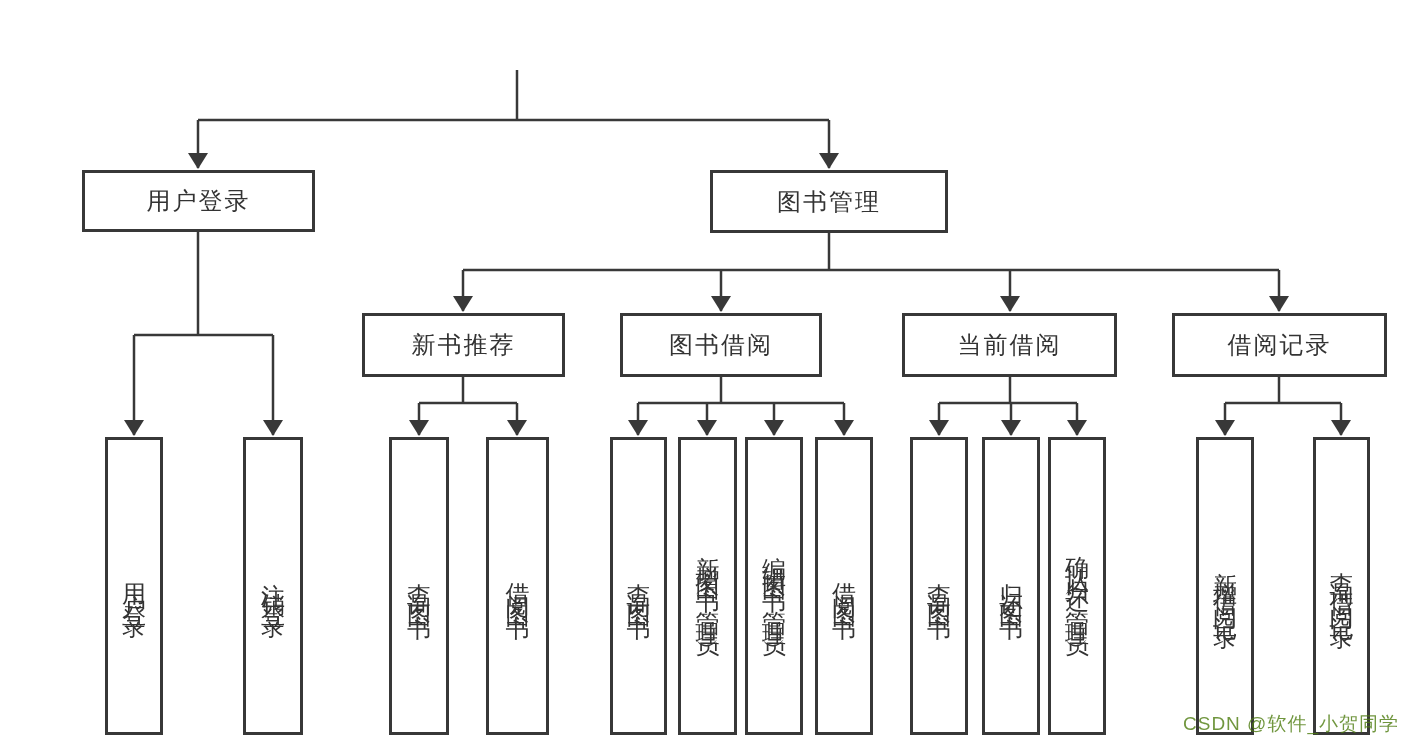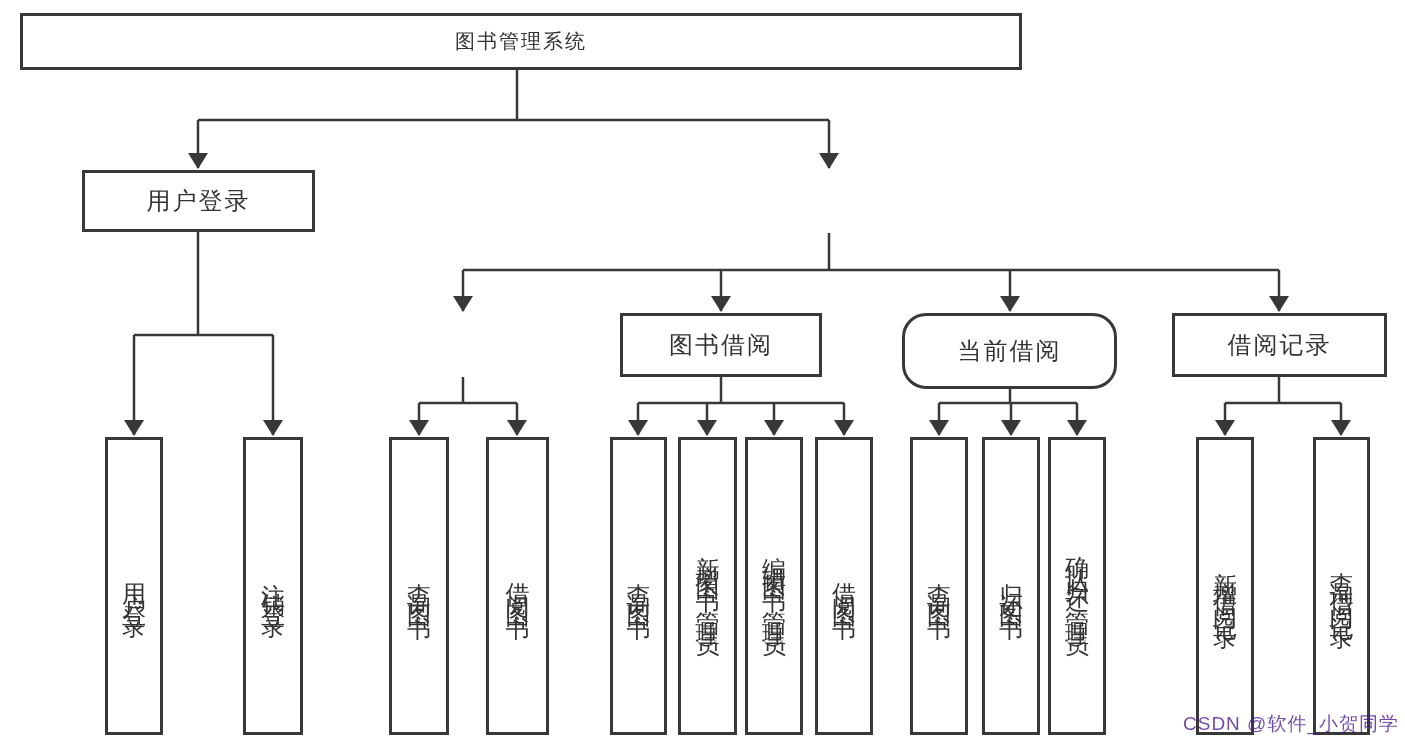--- a/index.html
+++ b/index.html
@@ -33,21 +33,21 @@
     writing-mode:vertical-rl;
     text-orientation:mixed;
     letter-spacing:11px;
     line-height:1;
     white-space:nowrap;
   }
   .watermark{
     position:absolute;
     left:1183px;top:711px;
     font-size:19px;
-    color:#4c1d95;
+    color:#4d7c0f;
     opacity:0.8;
     white-space:nowrap;
     z-index:5;
     letter-spacing:1px;
   }
 </style>
 </head>
 <body>
 
 <div id="stage">
@@ -100,26 +100,27 @@
       <line x1="1077" y1="403" x2="1077" y2="435" marker-end="url(#arrow)"></line>
     </g>
     <g stroke="#383838" stroke-width="2.5" fill="none">
       <line x1="1279" y1="377" x2="1279" y2="403"></line>
       <line x1="1225" y1="403" x2="1341" y2="403"></line>
       <line x1="1225" y1="403" x2="1225" y2="435" marker-end="url(#arrow)"></line>
       <line x1="1341" y1="403" x2="1341" y2="435" marker-end="url(#arrow)"></line>
     </g>
   </svg>
 
-  <div class="node root" style="left:20px;top:13px;width:1002px;height:57px;">图书管理系统</div>
 
   <div class="node" style="left:82px;top:170px;width:233px;height:62px;">用户登录</div>
+  <div class="node" style="left:710px;top:170px;width:238px;height:63px;">图书管理</div>
 
+  <div class="node" style="left:362px;top:313px;width:203px;height:64px;">新书推荐</div>
   <div class="node" style="left:620px;top:313px;width:202px;height:64px;">图书借阅</div>
-  <div class="node" style="left:902px;top:313px;width:215px;height:76px;border-radius:24px;">当前借阅</div>
+  <div class="node" style="left:902px;top:313px;width:215px;height:64px;">当前借阅</div>
   <div class="node" style="left:1172px;top:313px;width:215px;height:64px;font-family:Liberation Mono, monospace;">借阅记录</div>
 
   <div class="node vert" style="left:105px;top:437px;width:58px;height:298px;">
     <span class="vtxt">用户登录</span>
   </div>
   <div class="node vert" style="left:243px;top:437px;width:60px;height:298px;">
     <span class="vtxt">注销登录</span>
   </div>
 
   <div class="node vert" style="left:389px;top:437px;width:60px;height:298px;">

